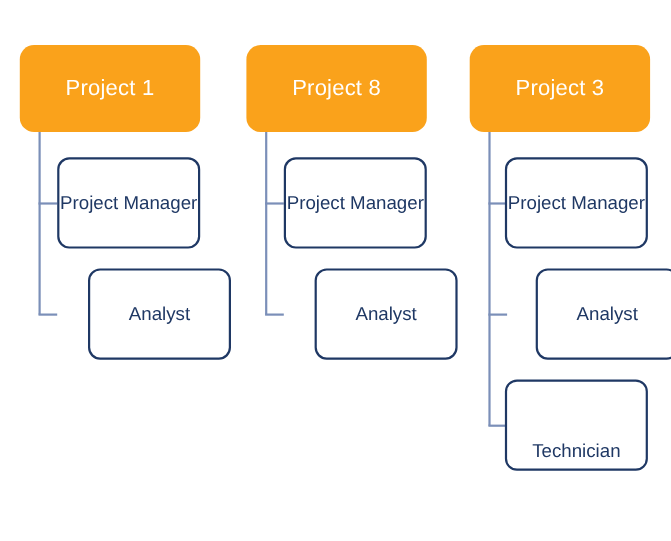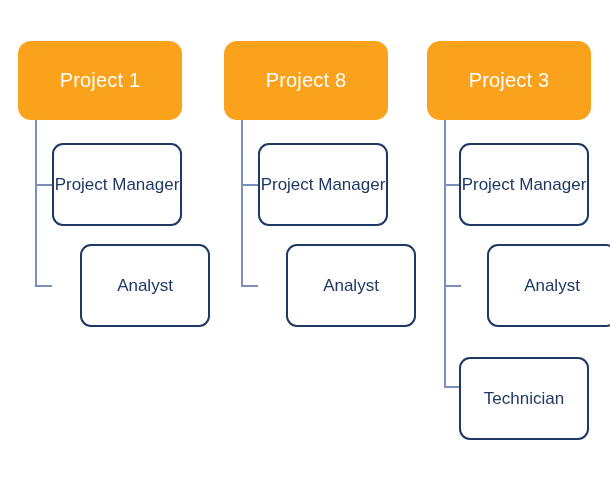--- a/index.html
+++ b/index.html
@@ -50,21 +50,21 @@
     font-size: 17px;
     line-height: 1.4;
     box-sizing: border-box;
     padding: 4px 0;
   }
   .ccol1 { left: 52px; }
   .ccol2 { left: 258px; }
   .ccol3 { left: 459px; }
   .crow1 { top: 143px; }
   .crow2 { top: 244px; margin-left: 28px; }
-  .crow3 { top: 357px; }
+  .crow3 { top: 345px; align-items: flex-end; }
 
   
   .vline {
     position: absolute;
     width: 2px;
     top: 120px;
     background: var(--connector, #7B8FB8);
   }
   .vl1 { left: 35px;  height: 166px; }
   .vl2 { left: 241px; height: 166px; }

